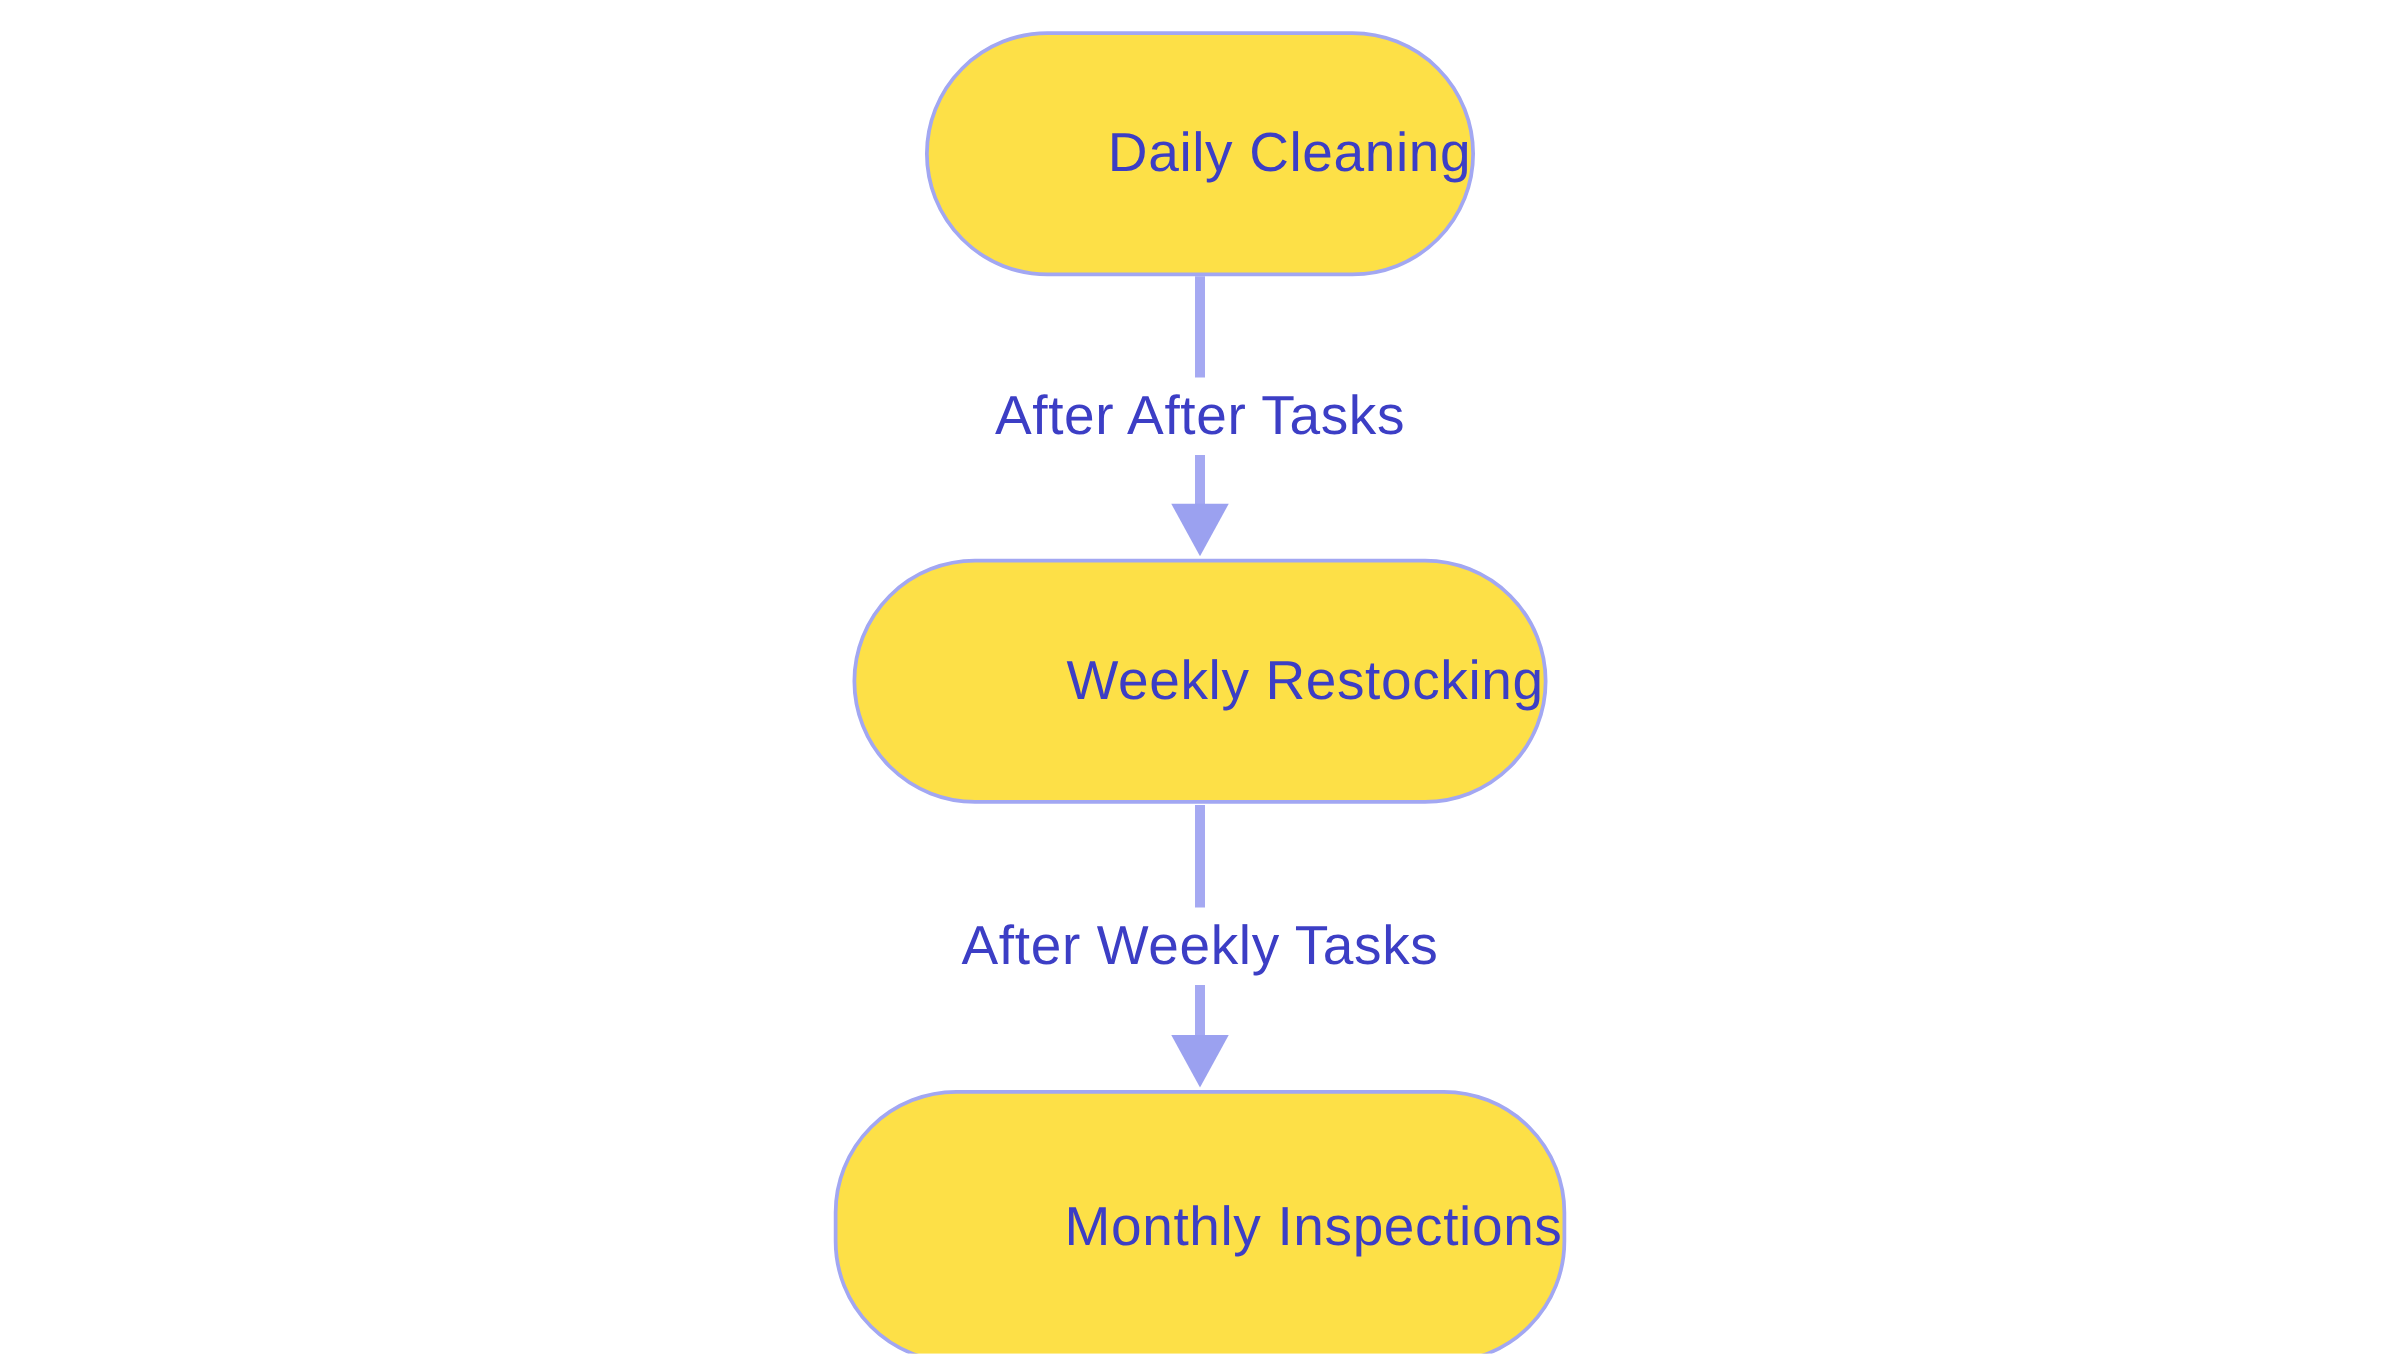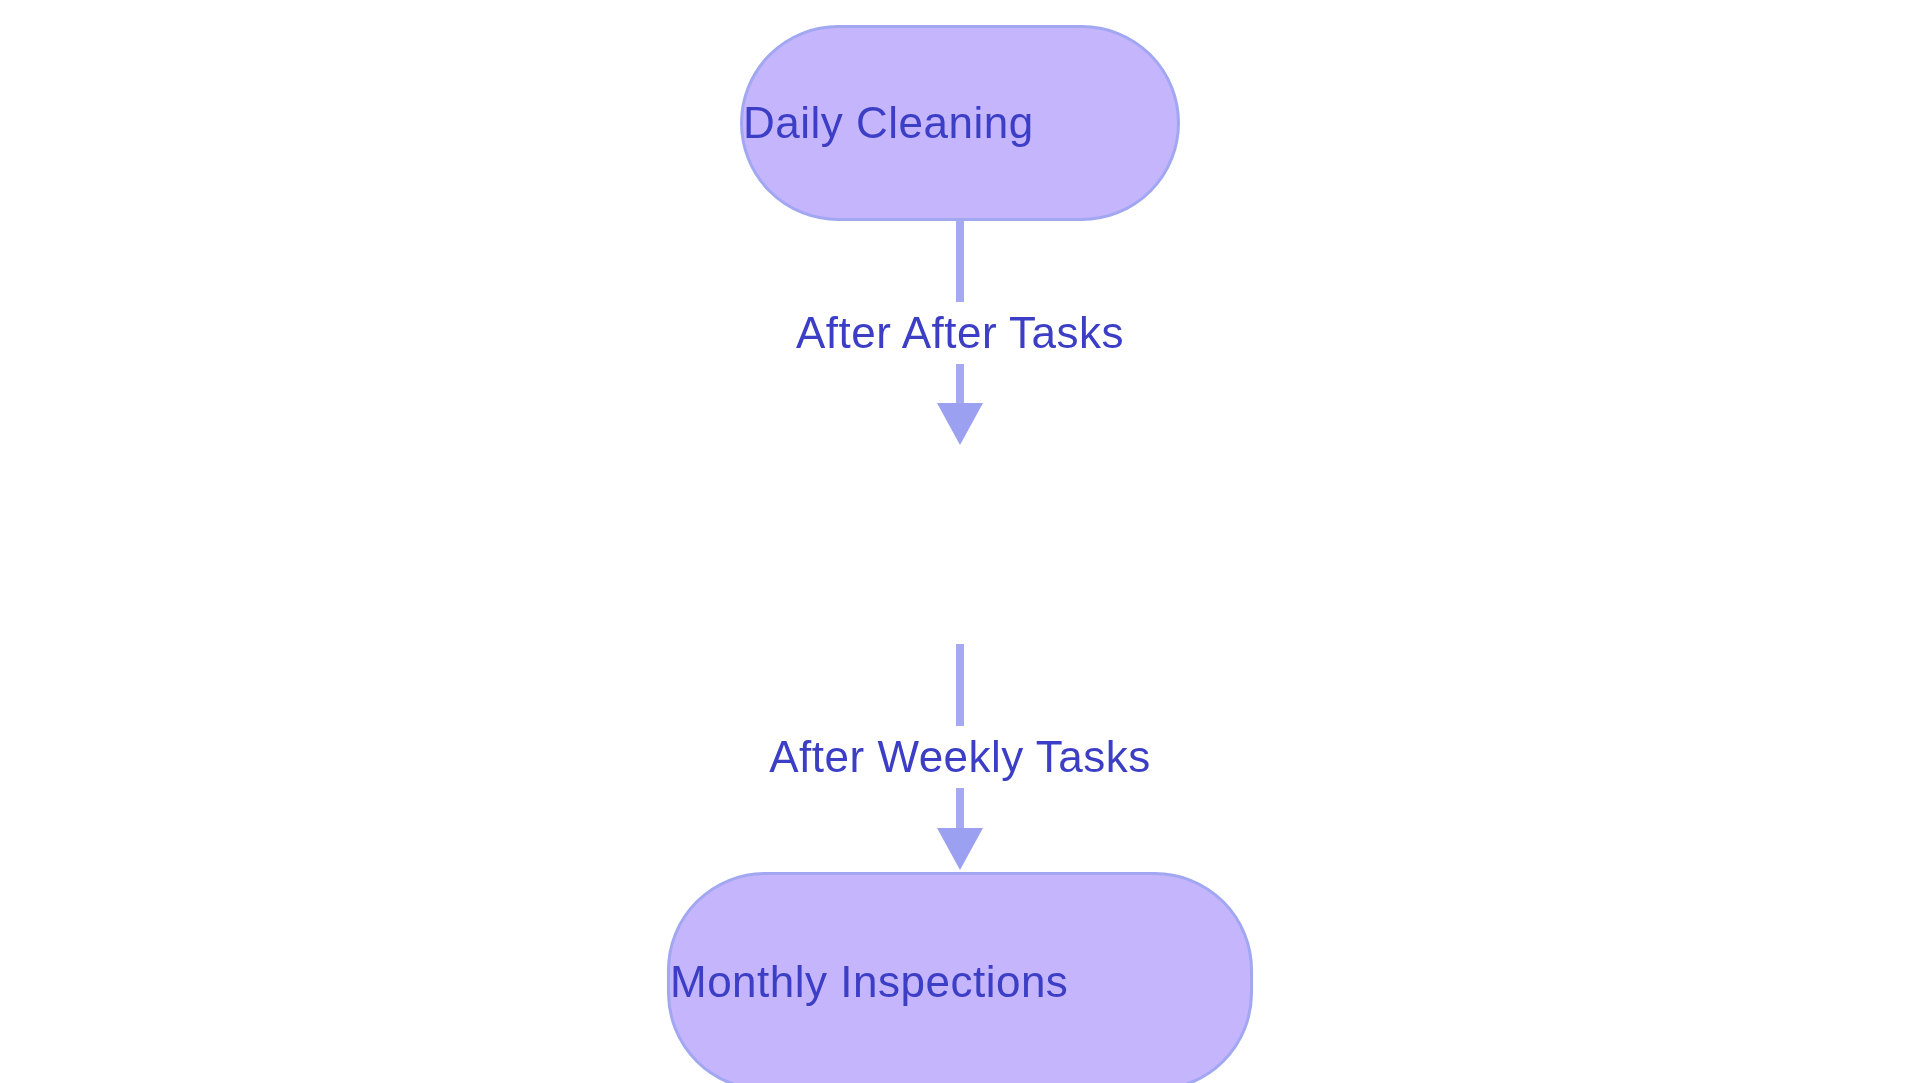--- a/index.html
+++ b/index.html
@@ -12,26 +12,26 @@
     position: relative;
     width: 1920px;
     height: 1083px;
     background: #ffffff;
     overflow: hidden;
   }
   .flow-node {
     position: absolute;
     left: 50%;
     transform: translateX(-50%);
-    background: #c4b5fd;
+    background: #fde047;
     border: 3px solid #a2a7f2;
     border-radius: 98px;
     display: flex;
     align-items: center;
-    justify-content: flex-start;
+    justify-content: flex-end;
     box-sizing: border-box;
   }
   .flow-node .node-label {
     color: #3c3ec5;
     font-size: 44px;
     font-weight: 400;
     letter-spacing: 0.5px;
     white-space: nowrap;
   }
   .node-daily   { top: 25px;  width: 440px; height: 196px; }
@@ -89,20 +89,23 @@
   <div class="flow-node node-daily">
     <span class="node-label">Daily Cleaning</span>
   </div>
 
   <div class="connector connector-1">
     <div class="edge-line"></div>
     <div class="arrowhead"></div>
     <span class="edge-label">After After Tasks</span>
   </div>
 
+  <div class="flow-node node-weekly">
+    <span class="node-label">Weekly Restocking</span>
+  </div>
 
   <div class="connector connector-2">
     <div class="edge-line"></div>
     <div class="arrowhead"></div>
     <span class="edge-label">After Weekly Tasks</span>
   </div>
 
   <div class="flow-node node-monthly">
     <span class="node-label">Monthly Inspections</span>
   </div>

